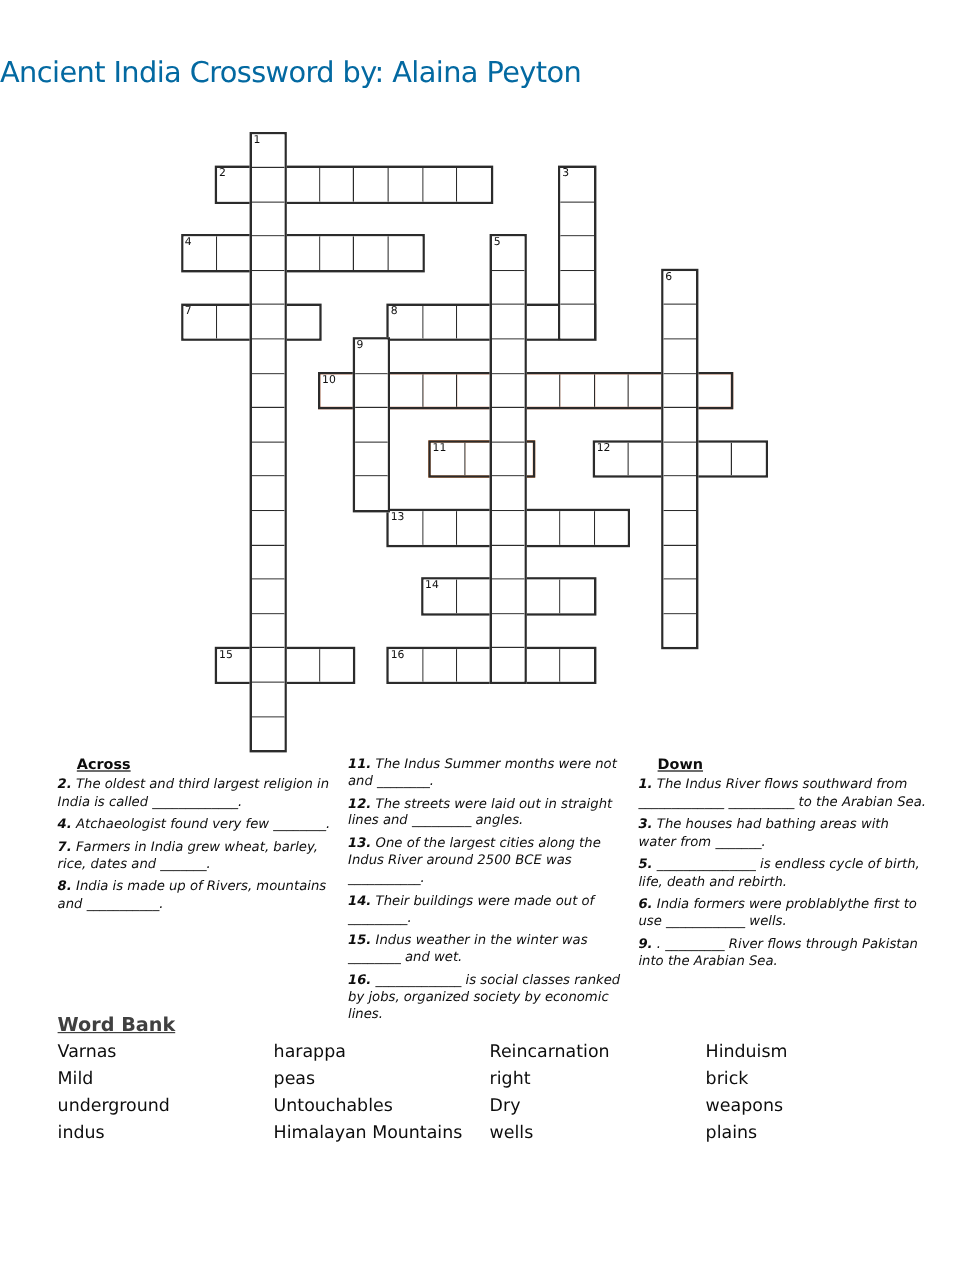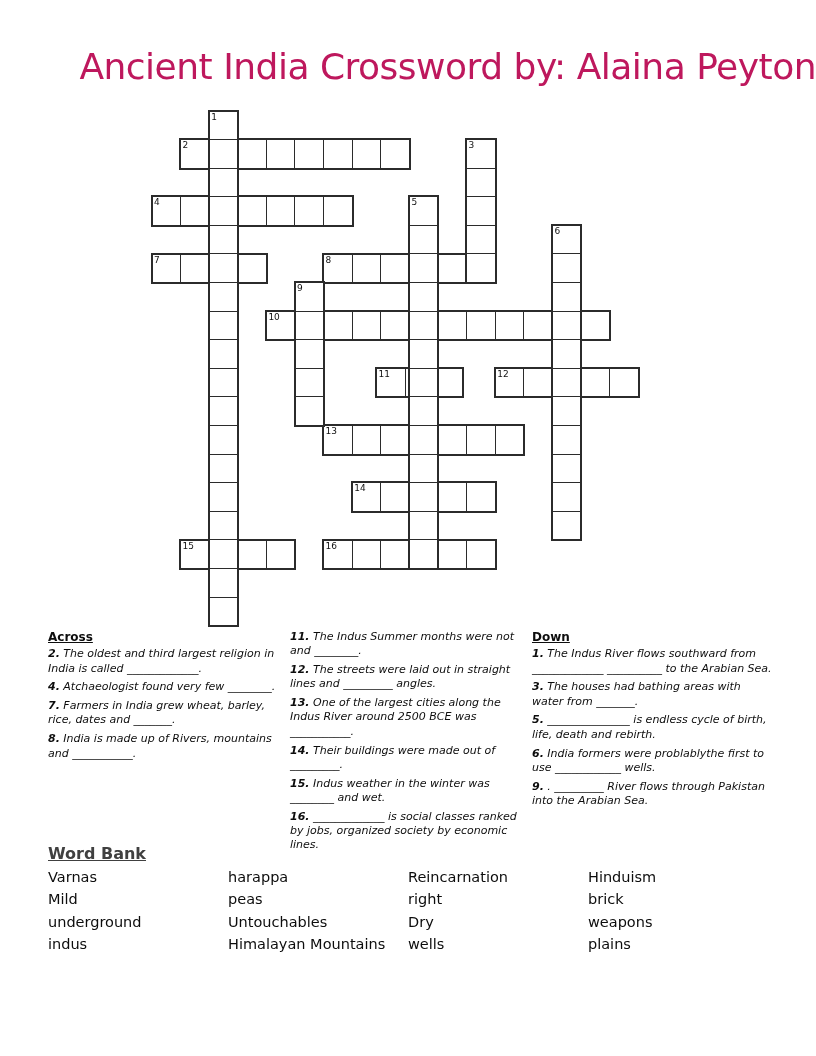--- a/index.html
+++ b/index.html
@@ -1,36 +1,36 @@
 <!DOCTYPE html>
 <html><head>
 <meta charset="utf-8">
 <style>
   html,body{margin:0;padding:0;background:#fff;}
   .page{position:relative;width:816px;height:1056px;background:#ffffff;overflow:hidden;
         font-family:"DejaVu Sans",sans-serif;color:#111;}
-  .title{position:absolute;top:46px;left:0;width:100%;text-align:right;
-         font-size:36px;letter-spacing:-0.5px;white-space:nowrap;color:#be185d;}
+  .title{position:absolute;top:46px;left:0;width:100%;text-align:left;
+         font-size:24px;letter-spacing:-0.5px;white-space:nowrap;color:#0369a1;}
   
   .grid-layer{position:absolute;left:0;top:0;width:816px;height:656px;}
   .word{position:absolute;display:flex;box-sizing:border-box;background:#fff;
         border:2.5px solid var(--line);}
   .word.down{flex-direction:column;}
   .word .cell{flex:1 1 0;position:relative;background:#fff;}
   .word.across > .cell{border-right:1.8px solid var(--line);}
   .word.across > .cell:last-child{border-right:none;}
   .word.down > .cell{border-bottom:1.8px solid var(--line);}
   .word.down > .cell:last-child{border-bottom:none;}
   .cellnum{position:absolute;top:0;left:1.5px;font-size:9px;line-height:10px;color:#111;}
   
   .clues-col{position:absolute;top:630px;font-size:11px;line-height:14.3px;color:#0d0d0d;}
   .col-a{left:48px;width:234px;}
   .col-b{left:290px;width:240px;}
   .col-c{left:532px;width:242px;}
-  .section-head{font-size:12px;font-weight:bold;text-decoration:underline;margin:0 0 3px 0;}
+  .section-head{font-size:12px;font-weight:bold;text-decoration:underline;margin:0 0 3px 16px;}
   .clue{margin:0 0 4.5px 0;font-style:italic;}
   .clue b{font-weight:bold;}
   
   .bank-label{position:absolute;left:48px;top:844px;font-size:16px;font-weight:bold;
               text-decoration:underline;color:#404040;}
   .bank{position:absolute;left:48px;top:866px;width:740px;display:flex;}
   .bank-col{width:180px;}
   .bank-item{height:22.4px;line-height:22.4px;font-size:14.5px;white-space:nowrap;color:#0d0d0d;}
 </style>
 </head>
@@ -91,21 +91,21 @@
         <div class="cell"></div>
         <div class="cell"></div>
         <div class="cell"></div>
         <div class="cell"></div>
         <div class="cell"></div>
         <div class="cell"></div>
         <div class="cell"></div>
         <div class="cell"></div>
         <div class="cell"></div>
       </div>
-      <div class="word across" style="left: 375px; top: 366.9px; width: 88.8px; height: 31.6px; background: #f97316;">
+      <div class="word across" style="left: 357px; top: 366.9px; width: 88.8px; height: 31.6px; background: #f97316;">
         <div class="cell">
           <span class="cellnum">11</span>
         </div>
         <div class="cell"></div>
         <div class="cell"></div>
       </div>
       <div class="word across" style="left: 493.7px; top: 366.9px; width: 146px; height: 31.6px; background: rgb(255, 255, 255);">
         <div class="cell">
           <span class="cellnum">12</span>
         </div>

